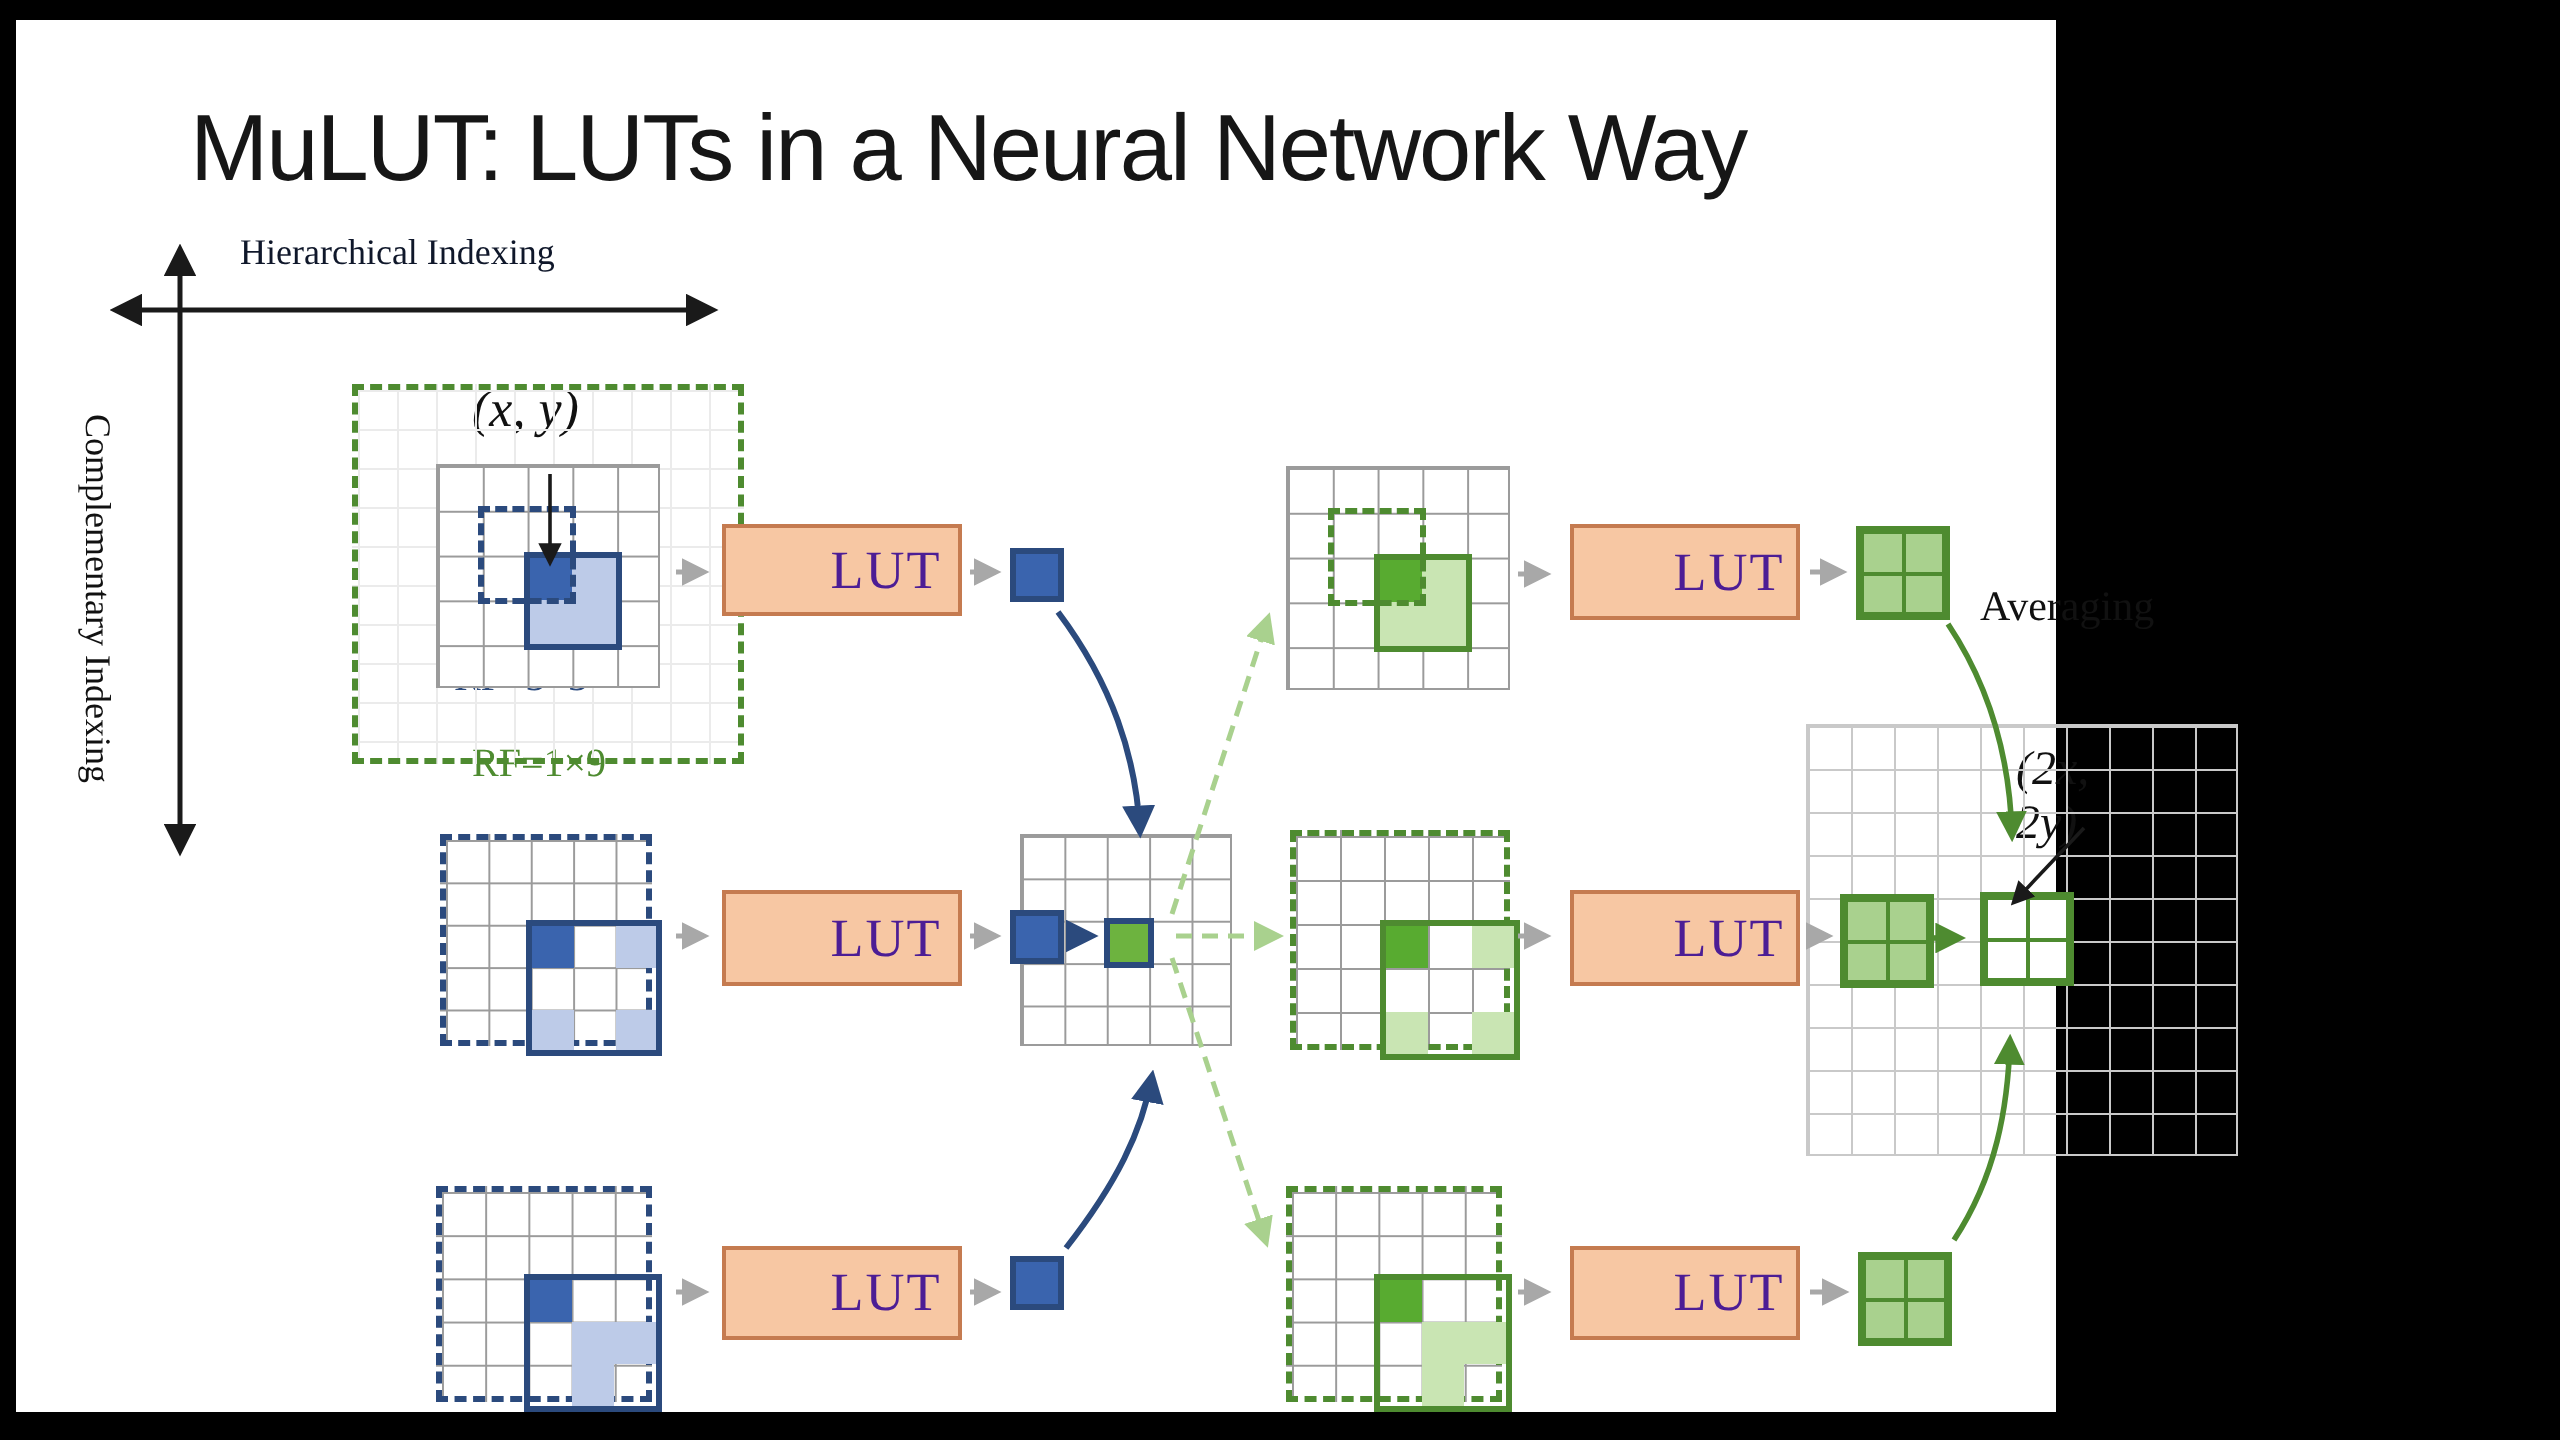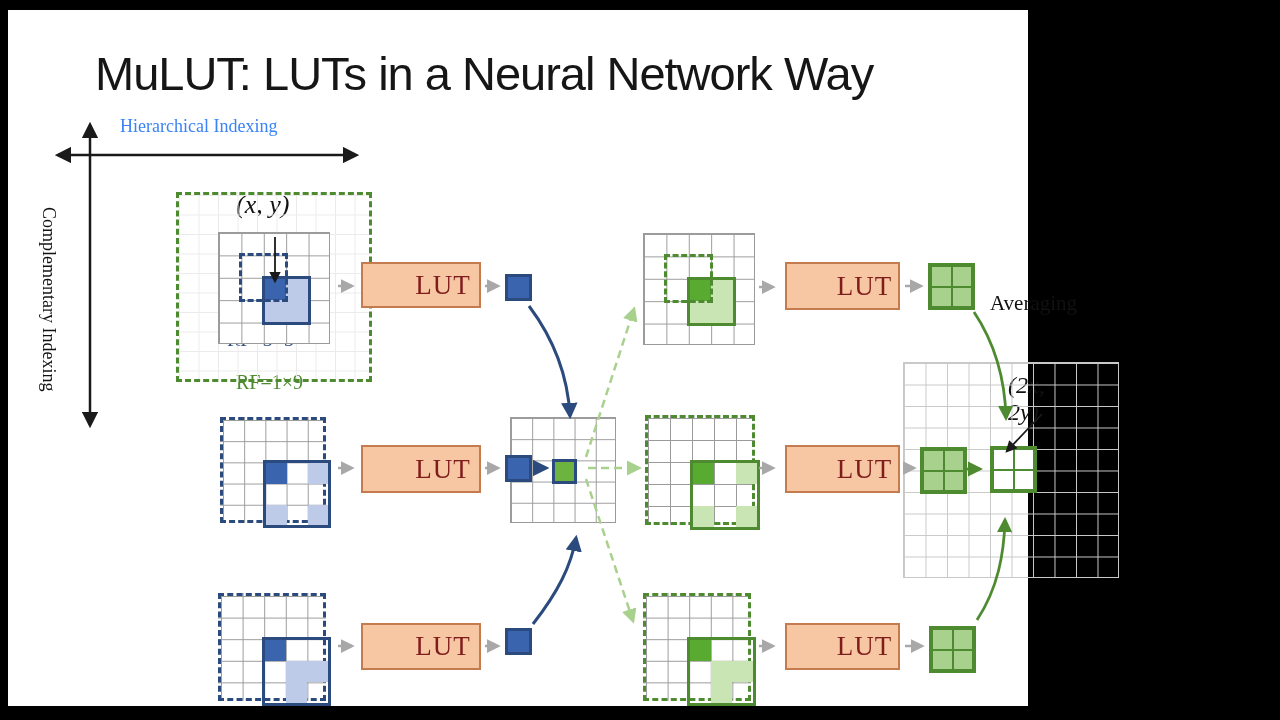--- a/index.html
+++ b/index.html
@@ -2,21 +2,21 @@
 <html style="--c-black: #1a1a1a; --c-navy: #2B4A7D; --c-blueDark: #3A64AE; --c-blueLight: #BDCBE8; --c-greenBorder: #4E8B30; --c-greenDark: #58AB30; --c-greenLight: #C9E5B3; --c-greenOut: #A9D18E; --c-greenMid: #6DB33F; --c-greenLightArrow: #A9D18E; --c-greenArrowDark: #4E8B30; --c-salmon: #F7C7A3; --c-salmonBorder: #C57B50; --c-grayArrow: #A8A8A8; --c-gridLine: #9B9B9B; --c-bigGridLine: #C9C9C9; --c-faintGridLine: #EBEBEB; --c-rfBlueText: #2B4A7D; --c-rfGreenText: #4E8B30;"><head>
 <meta charset="utf-8">
 <style>
   html,body{margin:0;padding:0;background:#000;}
   #stage{position:relative;width:1280px;height:720px;background:#000;overflow:hidden;
          font-family:"Liberation Serif", serif;}
   #slide{position:absolute;left:8px;top:10px;width:1020px;height:696px;background:#ffffff;}
   .abs{position:absolute;}
   #title{left:87px;top:36px;font-family:"Liberation Sans",sans-serif;font-size:47px;
          letter-spacing:-1px;color:#161616;white-space:nowrap;}
-  #h-axis-label{left:112px;top:106px;font-size:18px;color:#3b82f6;}
+  #h-axis-label{left:112px;top:106px;font-size:18px;color:#0f172a;}
   #v-axis-label{left:30px;top:197px;font-size:18px;color:#111;writing-mode:vertical-rl;}
   .math{font-style:italic;color:#111;}
   #xy-label{left:228px;top:180px;font-size:26px;}
   #x2y2-label{left:1000px;top:362px;font-size:24px;}
   #rf3-label{left:219px;top:318px;font-size:20px;color:var(--c-rfBlueText,#2B4A7D);}
   #rf9-label{left:228px;top:361px;font-size:20px;color:var(--c-rfGreenText,#4E8B30);}
   #averaging-label{left:982px;top:281px;font-size:21px;color:#111;}
 
   .pgrid{position:absolute;box-sizing:border-box;background-color:#fff;
          border:1px solid var(--c-gridLine,#9B9B9B);
@@ -40,21 +40,21 @@
   .biggrid{position:absolute;box-sizing:border-box;}
   .biggrid.rf9{border:3px dashed var(--c-greenBorder,#4E8B30);
         background-image:linear-gradient(var(--c-faintGridLine,#EBEBEB) 1px, transparent 1px),
                          linear-gradient(90deg, var(--c-faintGridLine,#EBEBEB) 1px, transparent 1px);}
   .biggrid.hr{border:1px solid var(--c-bigGridLine,#C9C9C9);
         background-image:linear-gradient(var(--c-bigGridLine,#C9C9C9) 1px, transparent 1px),
                          linear-gradient(90deg, var(--c-bigGridLine,#C9C9C9) 1px, transparent 1px);}
 
   .lutbox{position:absolute;box-sizing:border-box;display:flex;align-items:center;justify-content:center;
         background:var(--c-salmon,#F7C7A3);border:2px solid var(--c-salmonBorder,#C57B50);
-        font-size:27px;color:#7f1d1d;letter-spacing:1px;padding-left:44px;}
+        font-size:27px;color:#4c1d95;letter-spacing:1px;padding-left:44px;}
   .bluesq{position:absolute;width:27px;height:27px;box-sizing:border-box;
         background:var(--c-blueDark,#3A64AE);border:3px solid var(--c-navy,#2B4A7D);}
   .quad{position:absolute;box-sizing:border-box;display:grid;
         grid-template-columns:1fr 1fr;grid-template-rows:1fr 1fr;
         border:3px solid var(--c-greenBorder,#4E8B30);background:#fff;}
   .quad .qc{border:1.5px solid var(--c-greenBorder,#4E8B30);background:var(--c-greenOut,#A9D18E);}
   .quad.open .qc{background:#fff;}
 
   #arrows{position:absolute;left:0;top:0;pointer-events:none;}
   .s-black{stroke:#1a1a1a;stroke-width:2.5;fill:none;}

